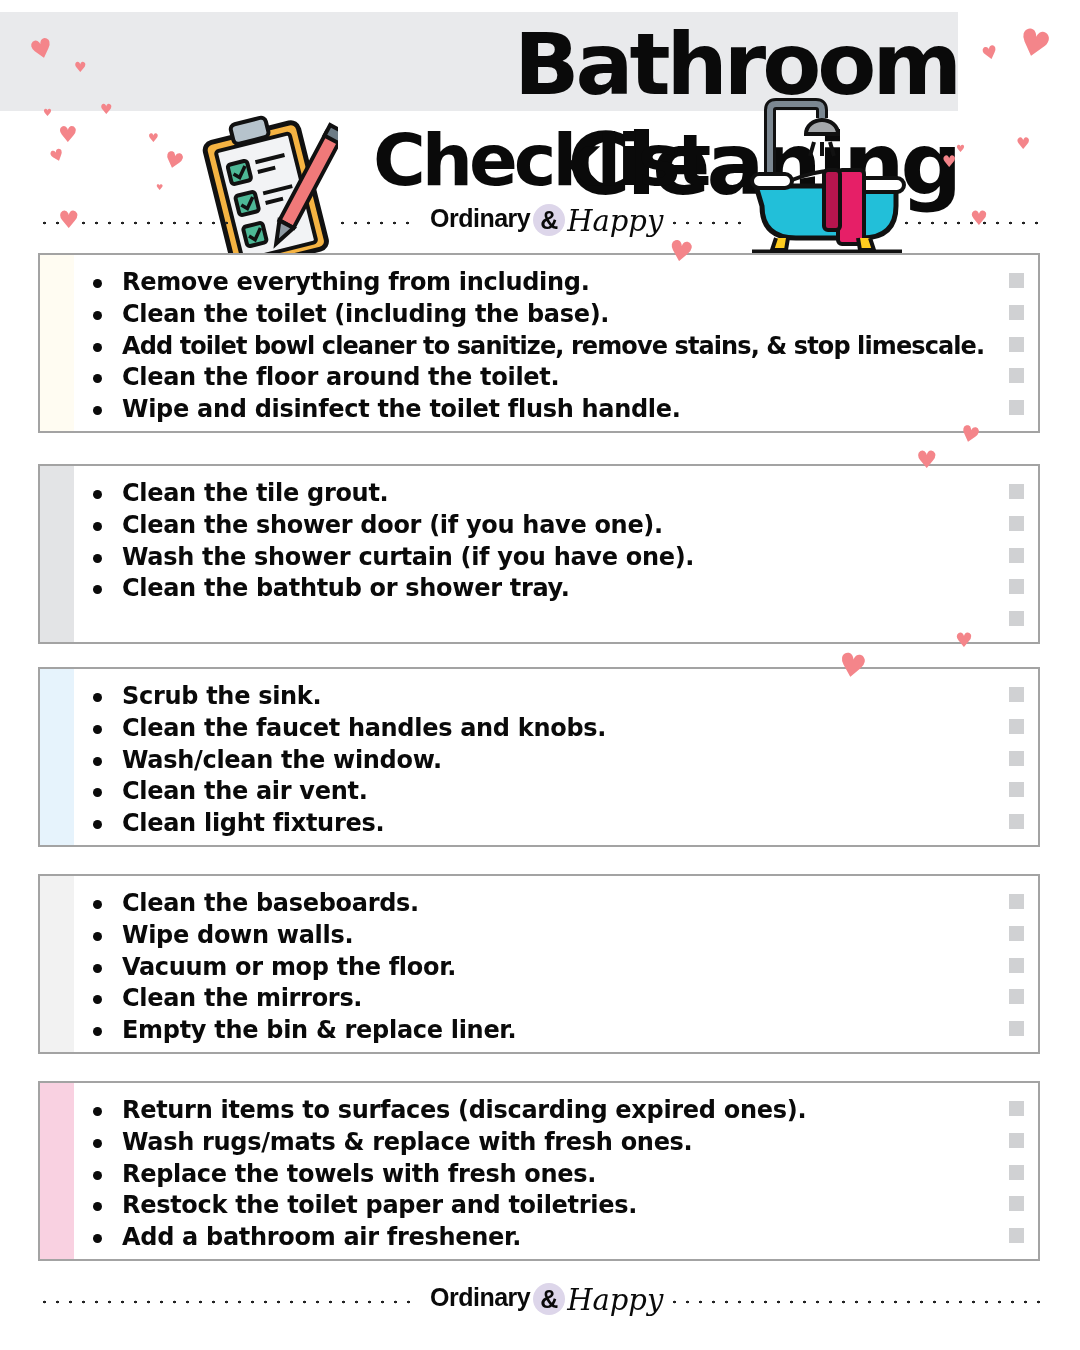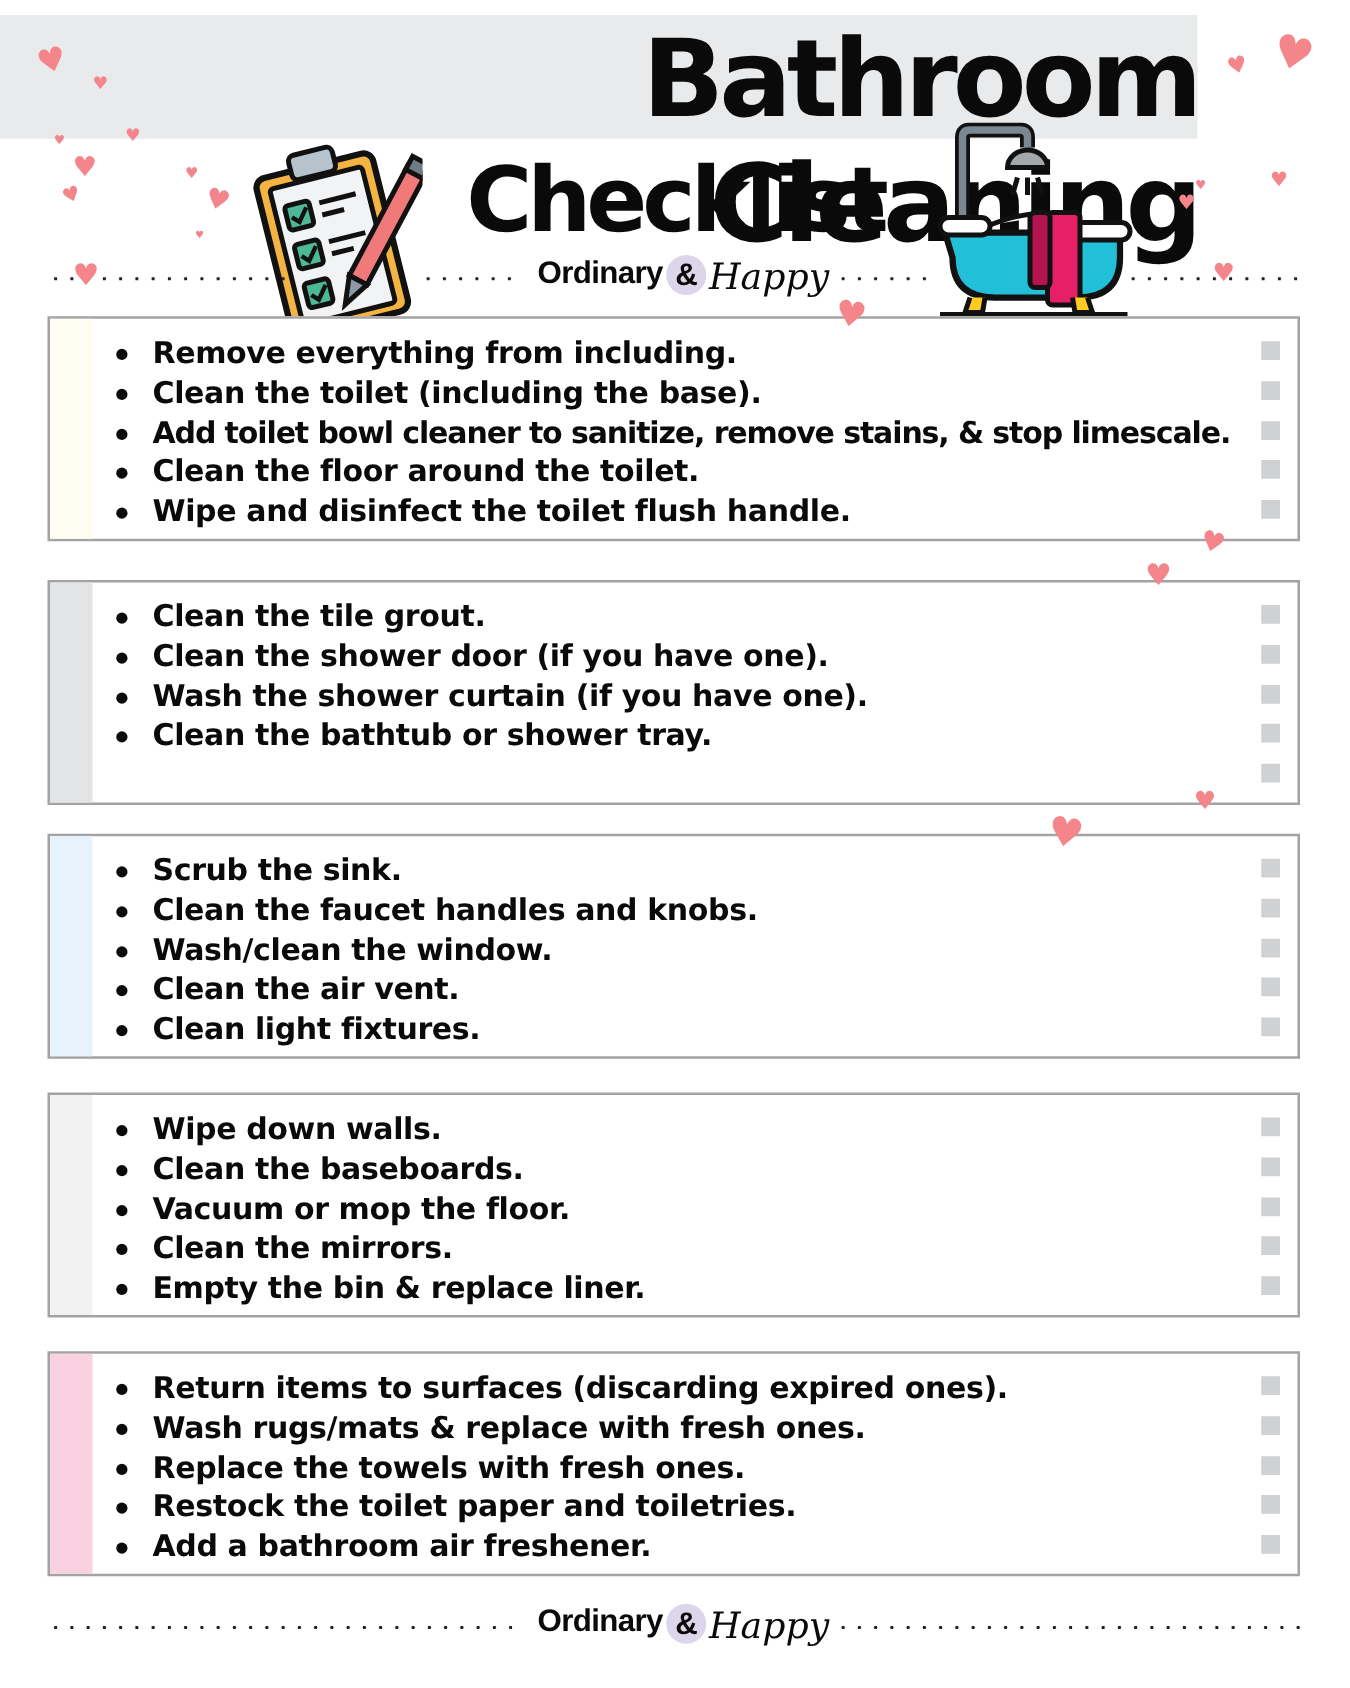--- a/index.html
+++ b/index.html
@@ -127,22 +127,22 @@
     <div class="cbox"></div>
     <div class="cbox"></div>
     <div class="cbox"></div>
     <div class="cbox"></div>
   </div>
 </div>
 
 <div class="section" style="top:874px;">
   <div class="bar" style="background:#f2f2f2"></div>
   <ul>
+    <li><span class="bullet"></span><span>Clean the baseboards.</span></li>
     <li><span class="bullet"></span><span>Wipe down walls.</span></li>
-    <li><span class="bullet"></span><span>Clean the baseboards.</span></li>
     <li><span class="bullet"></span><span>Vacuum or mop the floor.</span></li>
     <li><span class="bullet"></span><span>Clean the mirrors.</span></li>
     <li><span class="bullet"></span><span>Empty the bin &amp; replace liner.</span></li>
   </ul>
   <div class="boxes">
     <div class="cbox"></div>
     <div class="cbox"></div>
     <div class="cbox"></div>
     <div class="cbox"></div>
     <div class="cbox"></div>

